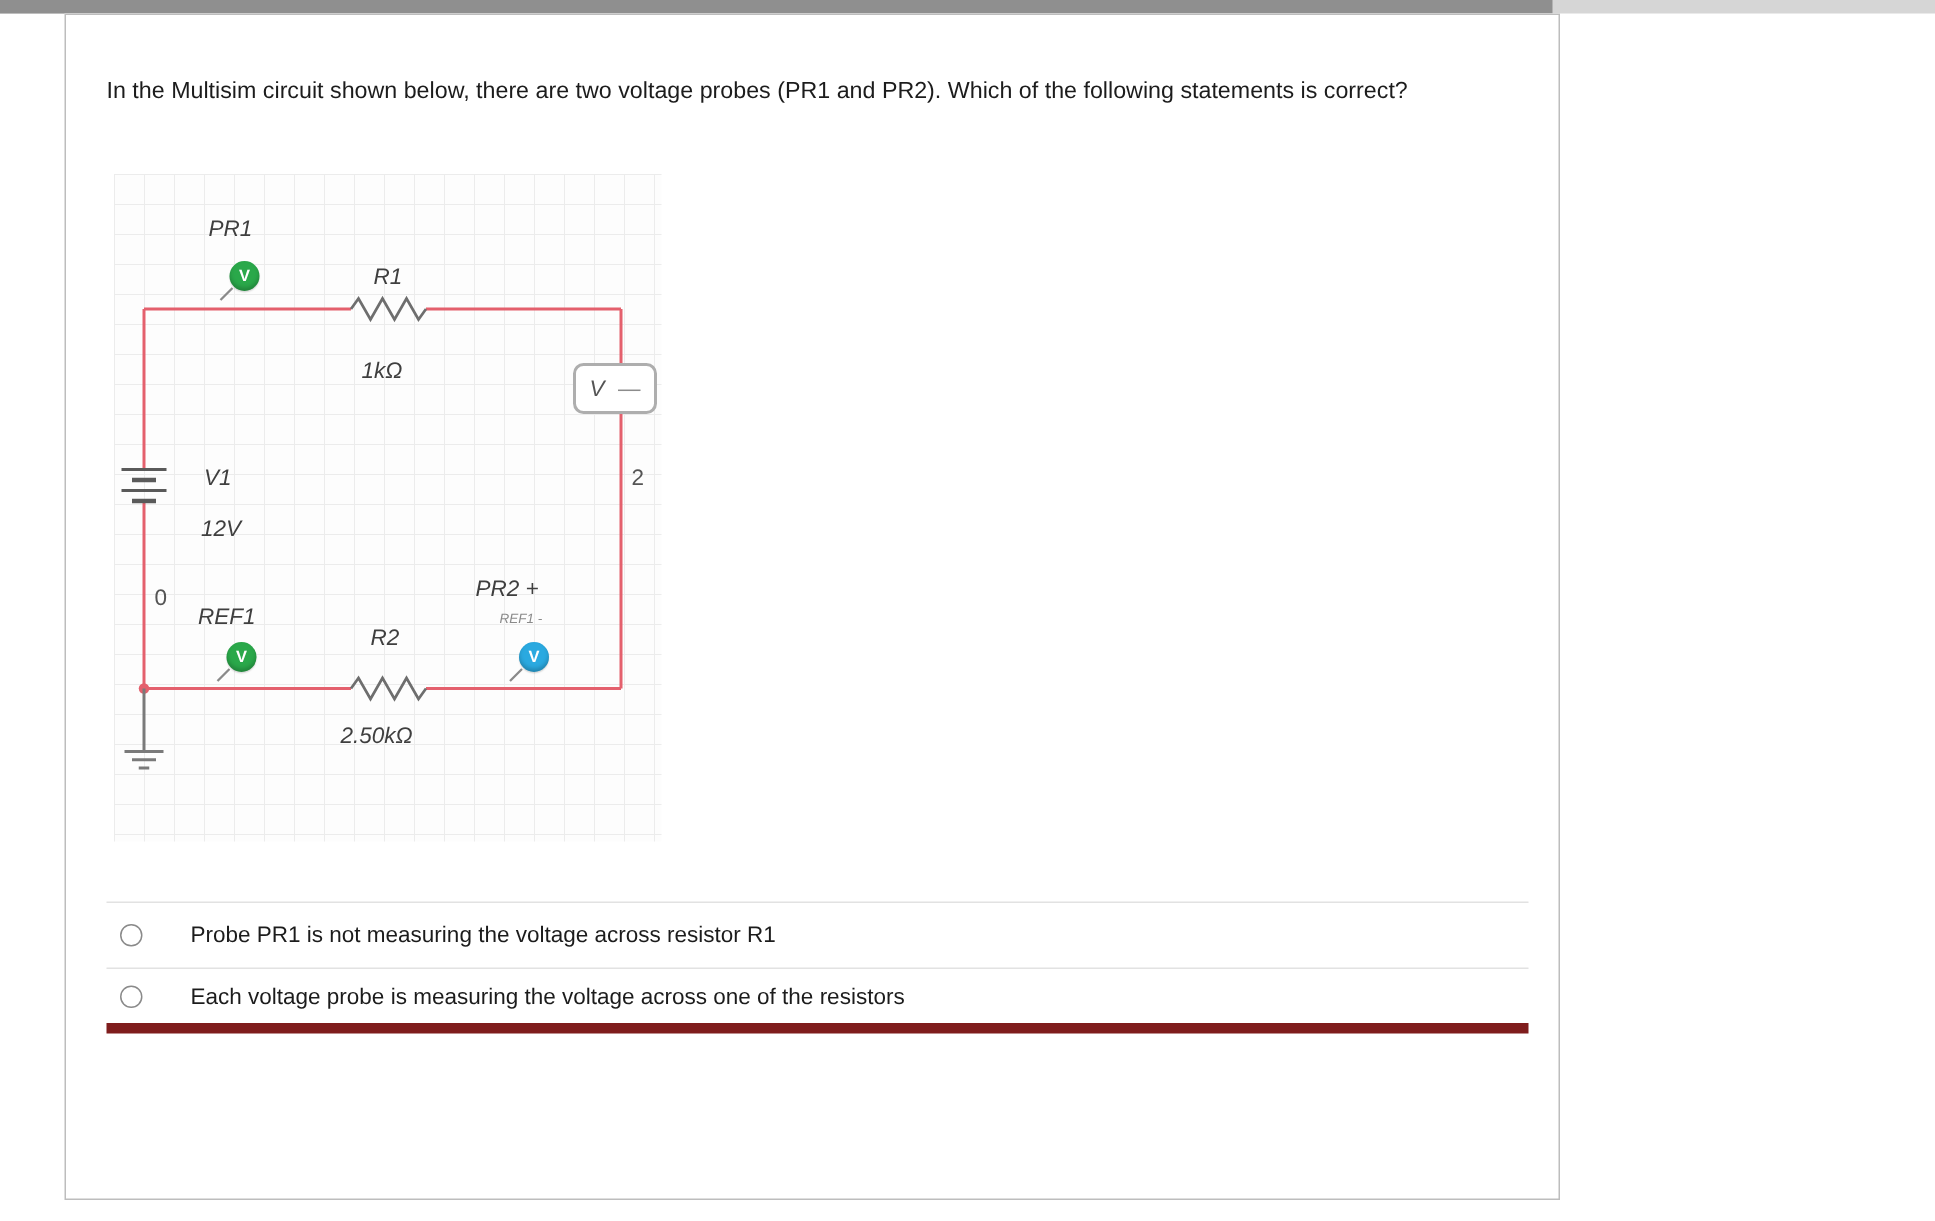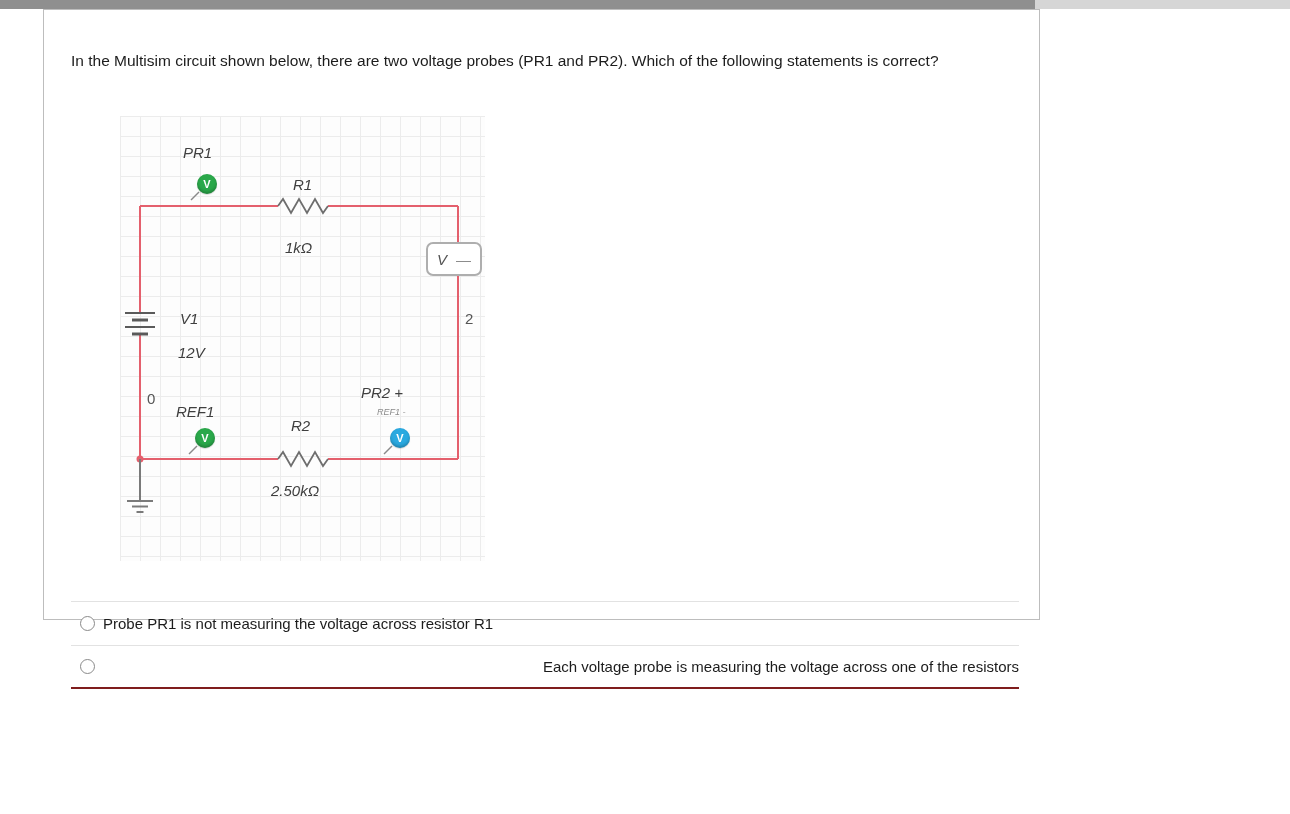--- a/index.html
+++ b/index.html
@@ -3,44 +3,44 @@
 <meta charset="utf-8">
 <style>
   html,body{margin:0;padding:0;background:#ffffff;font-family:"Liberation Sans",sans-serif;}
   .stage{position:relative;width:1290px;height:814px;overflow:hidden;background:#ffffff;}
 
   
   .hscroll-track{position:absolute;left:0;top:0;width:1290px;height:9px;background:#d6d6d6;}
   .hscroll-thumb{position:absolute;left:0;top:0;width:1035px;height:9px;background:#8f8f8f;}
 
   
-  .panel{position:absolute;left:43px;top:9px;width:997px;height:611px;background:#ffffff;border:1px solid #bdbdbd;box-sizing:border-box;}
+  .panel{position:absolute;left:43px;top:9px;width:997px;height:791px;background:#ffffff;border:1px solid #bdbdbd;box-sizing:border-box;}
 
   .question{position:absolute;left:27px;top:36px;width:930px;font-size:15.5px;line-height:30px;color:#1c1c1c;}
 
   
   .circuit{position:absolute;left:32px;top:106px;width:365px;height:445px;
     background-color:#fdfdfd;
     background-image:linear-gradient(#ececec 1px,transparent 1px),linear-gradient(90deg,#ececec 1px,transparent 1px);
-    background-size:20px 20px;margin-left:44px;}
+    background-size:20px 20px;}
   .circuit svg{position:absolute;left:0;top:0;}
   .clabel{position:absolute;font-style:italic;color:#3f3f3f;font-size:15px;white-space:nowrap;}
   .clabel.small{font-size:9px;color:#8a8a8a;}
   .netlabel{position:absolute;font-style:normal;color:#555;font-size:15px;white-space:nowrap;}
   .probe{position:absolute;width:20px;height:20px;border-radius:50%;display:flex;align-items:center;justify-content:center;
     color:#fff;font-size:11px;font-weight:bold;box-shadow:inset 0 -2px 3px rgba(0,0,0,.22), 0 1px 1px rgba(0,0,0,.15);}
   .meterbox{position:absolute;left:306px;top:126px;width:56px;height:34px;background:#fff;border:2px solid #aeaeae;border-radius:7px;
     box-sizing:border-box;display:flex;align-items:center;justify-content:space-between;padding:0 9px;
     font-style:italic;color:#555;font-size:15px;}
   .meterbox .dash{color:#8c8c8c;font-style:normal;}
 
   
   .options{position:absolute;left:27px;top:591px;width:948px;}
-  .option-row{display:flex;align-items:center;height:44px;border-top:1px solid #e2e2e2;padding-left:9px;box-sizing:border-box;cursor:pointer;}
-  .option-row:last-child{border-bottom:2px solid #7f1d1d;justify-content:space-between;}
+  .option-row{display:flex;align-items:center;height:44px;border-top:1px solid #e2e2e2;padding-left:9px;box-sizing:border-box;cursor:pointer;gap:24px;}
+  .option-row:last-child{border-bottom:7px solid #7f1d1d;}
   .radio{width:15px;height:15px;border:1.5px solid #8a8a8a;border-radius:50%;background:#fff;box-sizing:border-box;flex:0 0 15px;}
   .option-label{margin-left:8px;font-size:15px;color:#1c1c1c;}
 </style>
 </head>
 <body>
 
 <div class="stage">
 
   <div class="hscroll-track">
     <div class="hscroll-thumb"></div>

